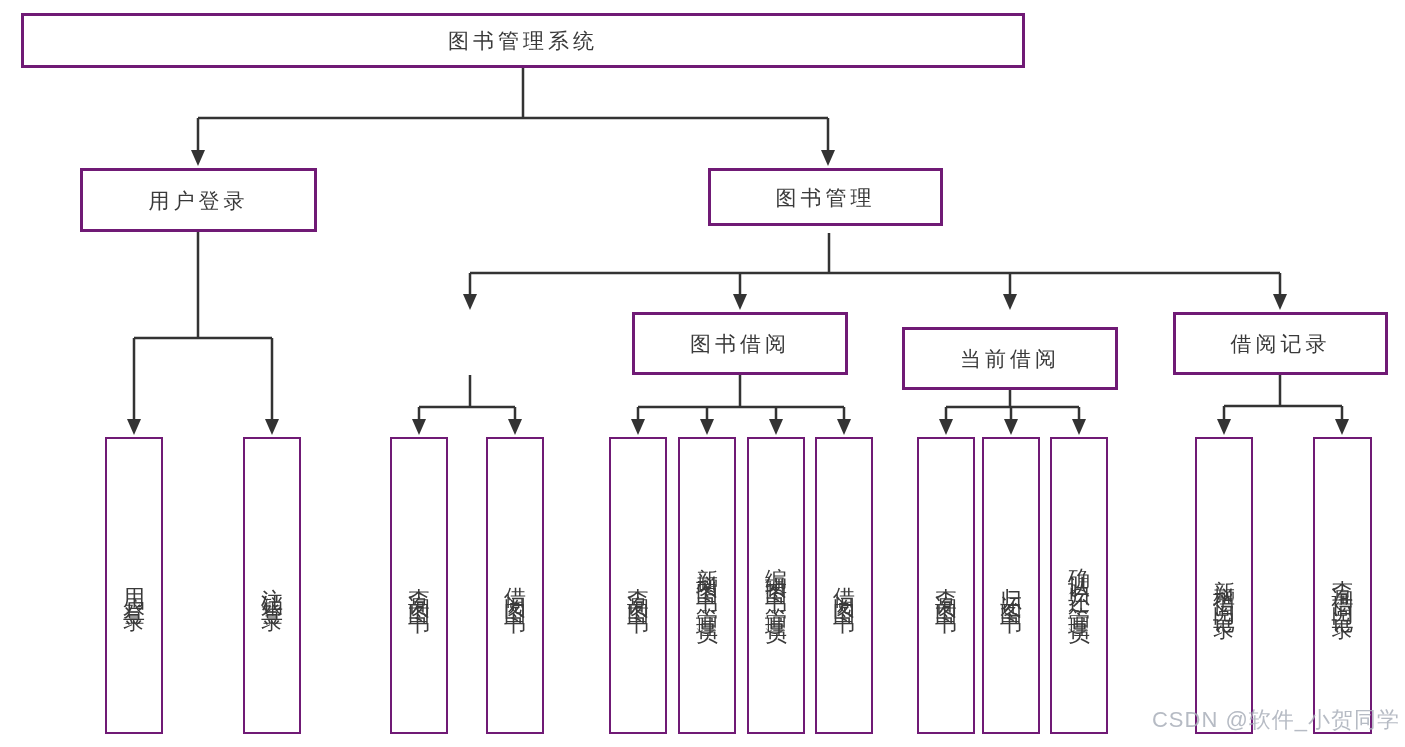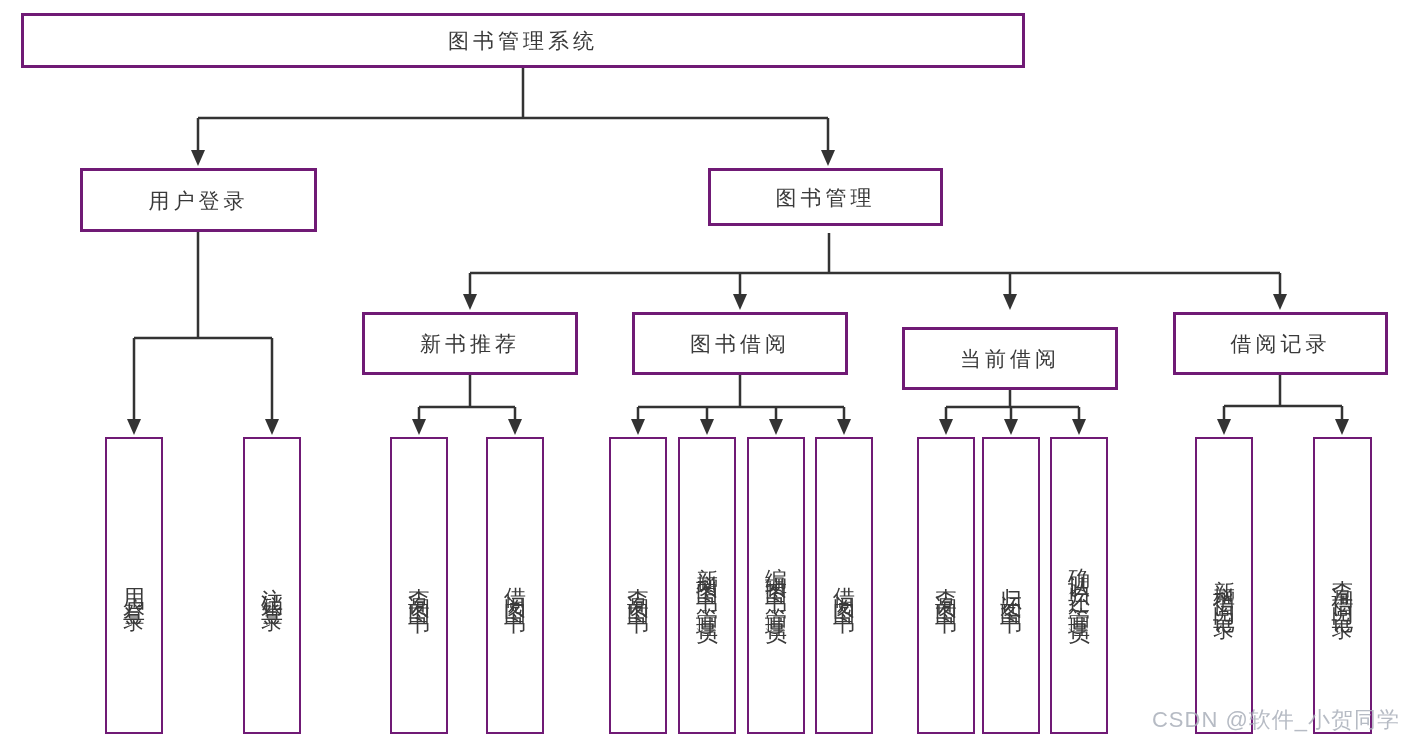--- a/index.html
+++ b/index.html
@@ -67,23 +67,20 @@
     <span class="h-label">图书管理系统</span>
   </div>
 
   <div class="node" style="left:80px;top:168px;width:237px;height:64px;">
     <span class="h-label">用户登录</span>
   </div>
   <div class="node" style="left:708px;top:168px;width:235px;height:58px;">
     <span class="h-label">图书管理</span>
   </div>
 
-  <div class="node" style="left:362px;top:312px;width:216px;height:63px;">
-    <span class="h-label">新书推荐</span>
-  </div>
   <div class="node" style="left:632px;top:312px;width:216px;height:63px;">
     <span class="h-label">图书借阅</span>
   </div>
   <div class="node" style="left:902px;top:312px;width:216px;height:63px;margin-top:15px;">
     <span class="h-label">当前借阅</span>
   </div>
   <div class="node" style="left:1173px;top:312px;width:215px;height:63px;">
     <span class="h-label">借阅记录</span>
   </div>
 

